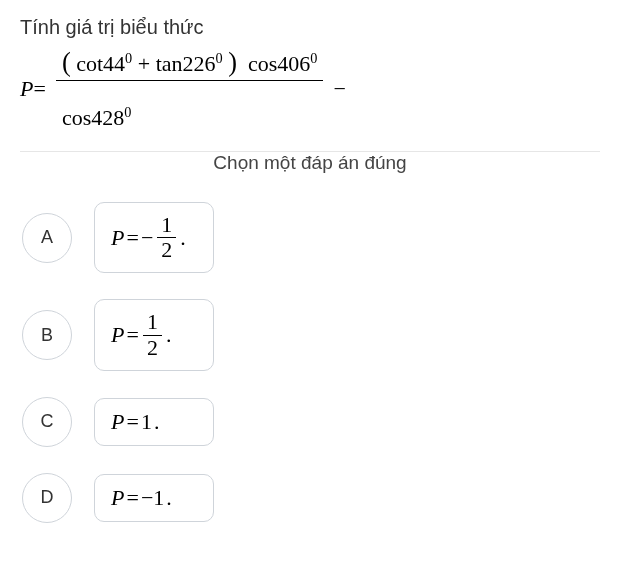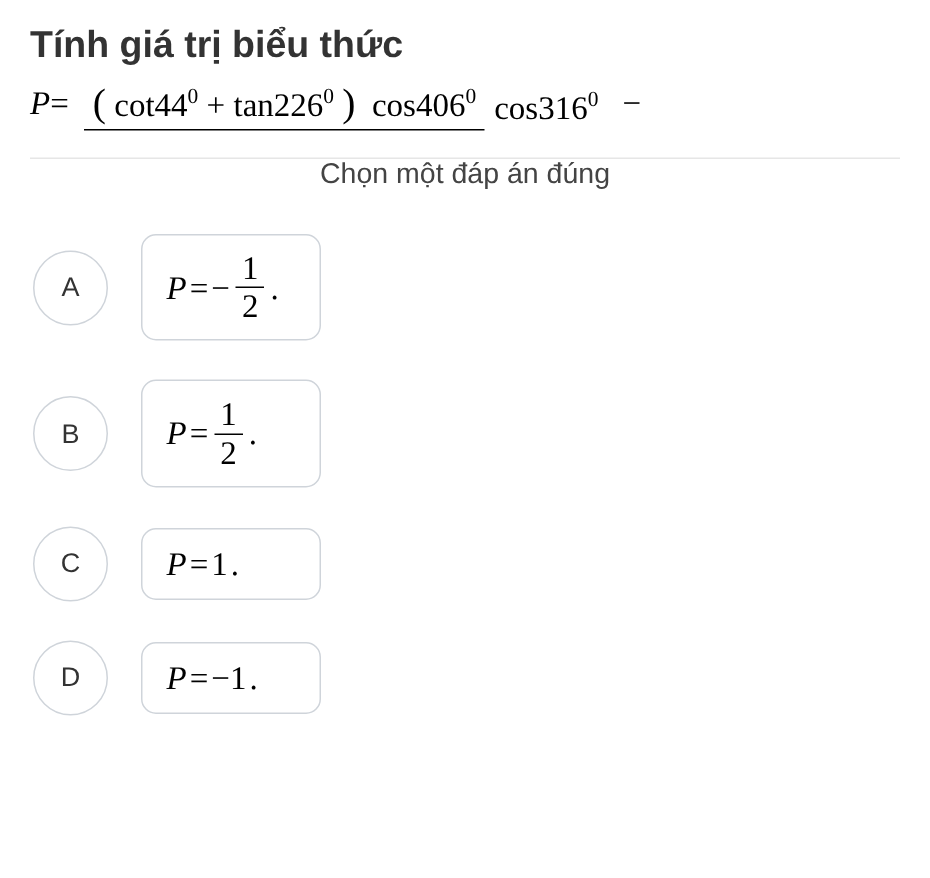--- a/index.html
+++ b/index.html
@@ -5,44 +5,44 @@
   * { box-sizing: border-box; }
   body {
     margin: 0;
     padding: 16px 20px;
     font-family: Arial, Helvetica, sans-serif;
     background: #fff;
     color: #222;
     width: 620px;
   }
   .question-text {
-    font-size: 25px;
+    font-size: 20px;
     color: #333;
     margin-bottom: 6px;
-    font-weight: bold;
   }
   .formula {
     font-family: "Cambria Math", "Times New Roman", serif;
     font-size: 22px;
     color: #000;
     display: flex;
     align-items: center;
     gap: 6px;
     margin-bottom: 18px;
   }
   .formula .lhs {
     display: flex;
     align-items: center;
   }
   .formula .frac {
     display: inline-flex;
-    flex-direction: row;
-    align-items: flex-end;
+    flex-direction: column;
+    align-items: flex-start;
     vertical-align: middle;
     margin: 0 4px;
+    gap: 22px;
   }
   .formula .frac .num,
   .formula .frac .den {
     padding: 2px 6px;
     white-space: nowrap;
   }
   .formula .frac .num {
     border-bottom: 1.2px solid #000;
   }
   sup {
@@ -129,21 +129,21 @@
   <span class="frac">
     <span class="num">
       <span style="font-size:1.2em">(</span>
       <span>cot</span><span>44</span><sup>0</sup>
       <span>+</span>
       <span>tan</span><span>226</span><sup>0</sup>
       <span style="font-size:1.2em">)</span>
       &nbsp;<span>cos</span><span>406</span><sup>0</sup>
     </span>
     <span class="den">
-      <span>cos</span><span>316</span><sup>0</sup>
+      <span>cos</span><span>428</span><sup>0</sup>
     </span>
   </span>
   <span>−</span>
 </div>
 
 <div class="instruction">Chọn một đáp án đúng</div>
 
 <div class="options">
 
   <div class="option-row">

